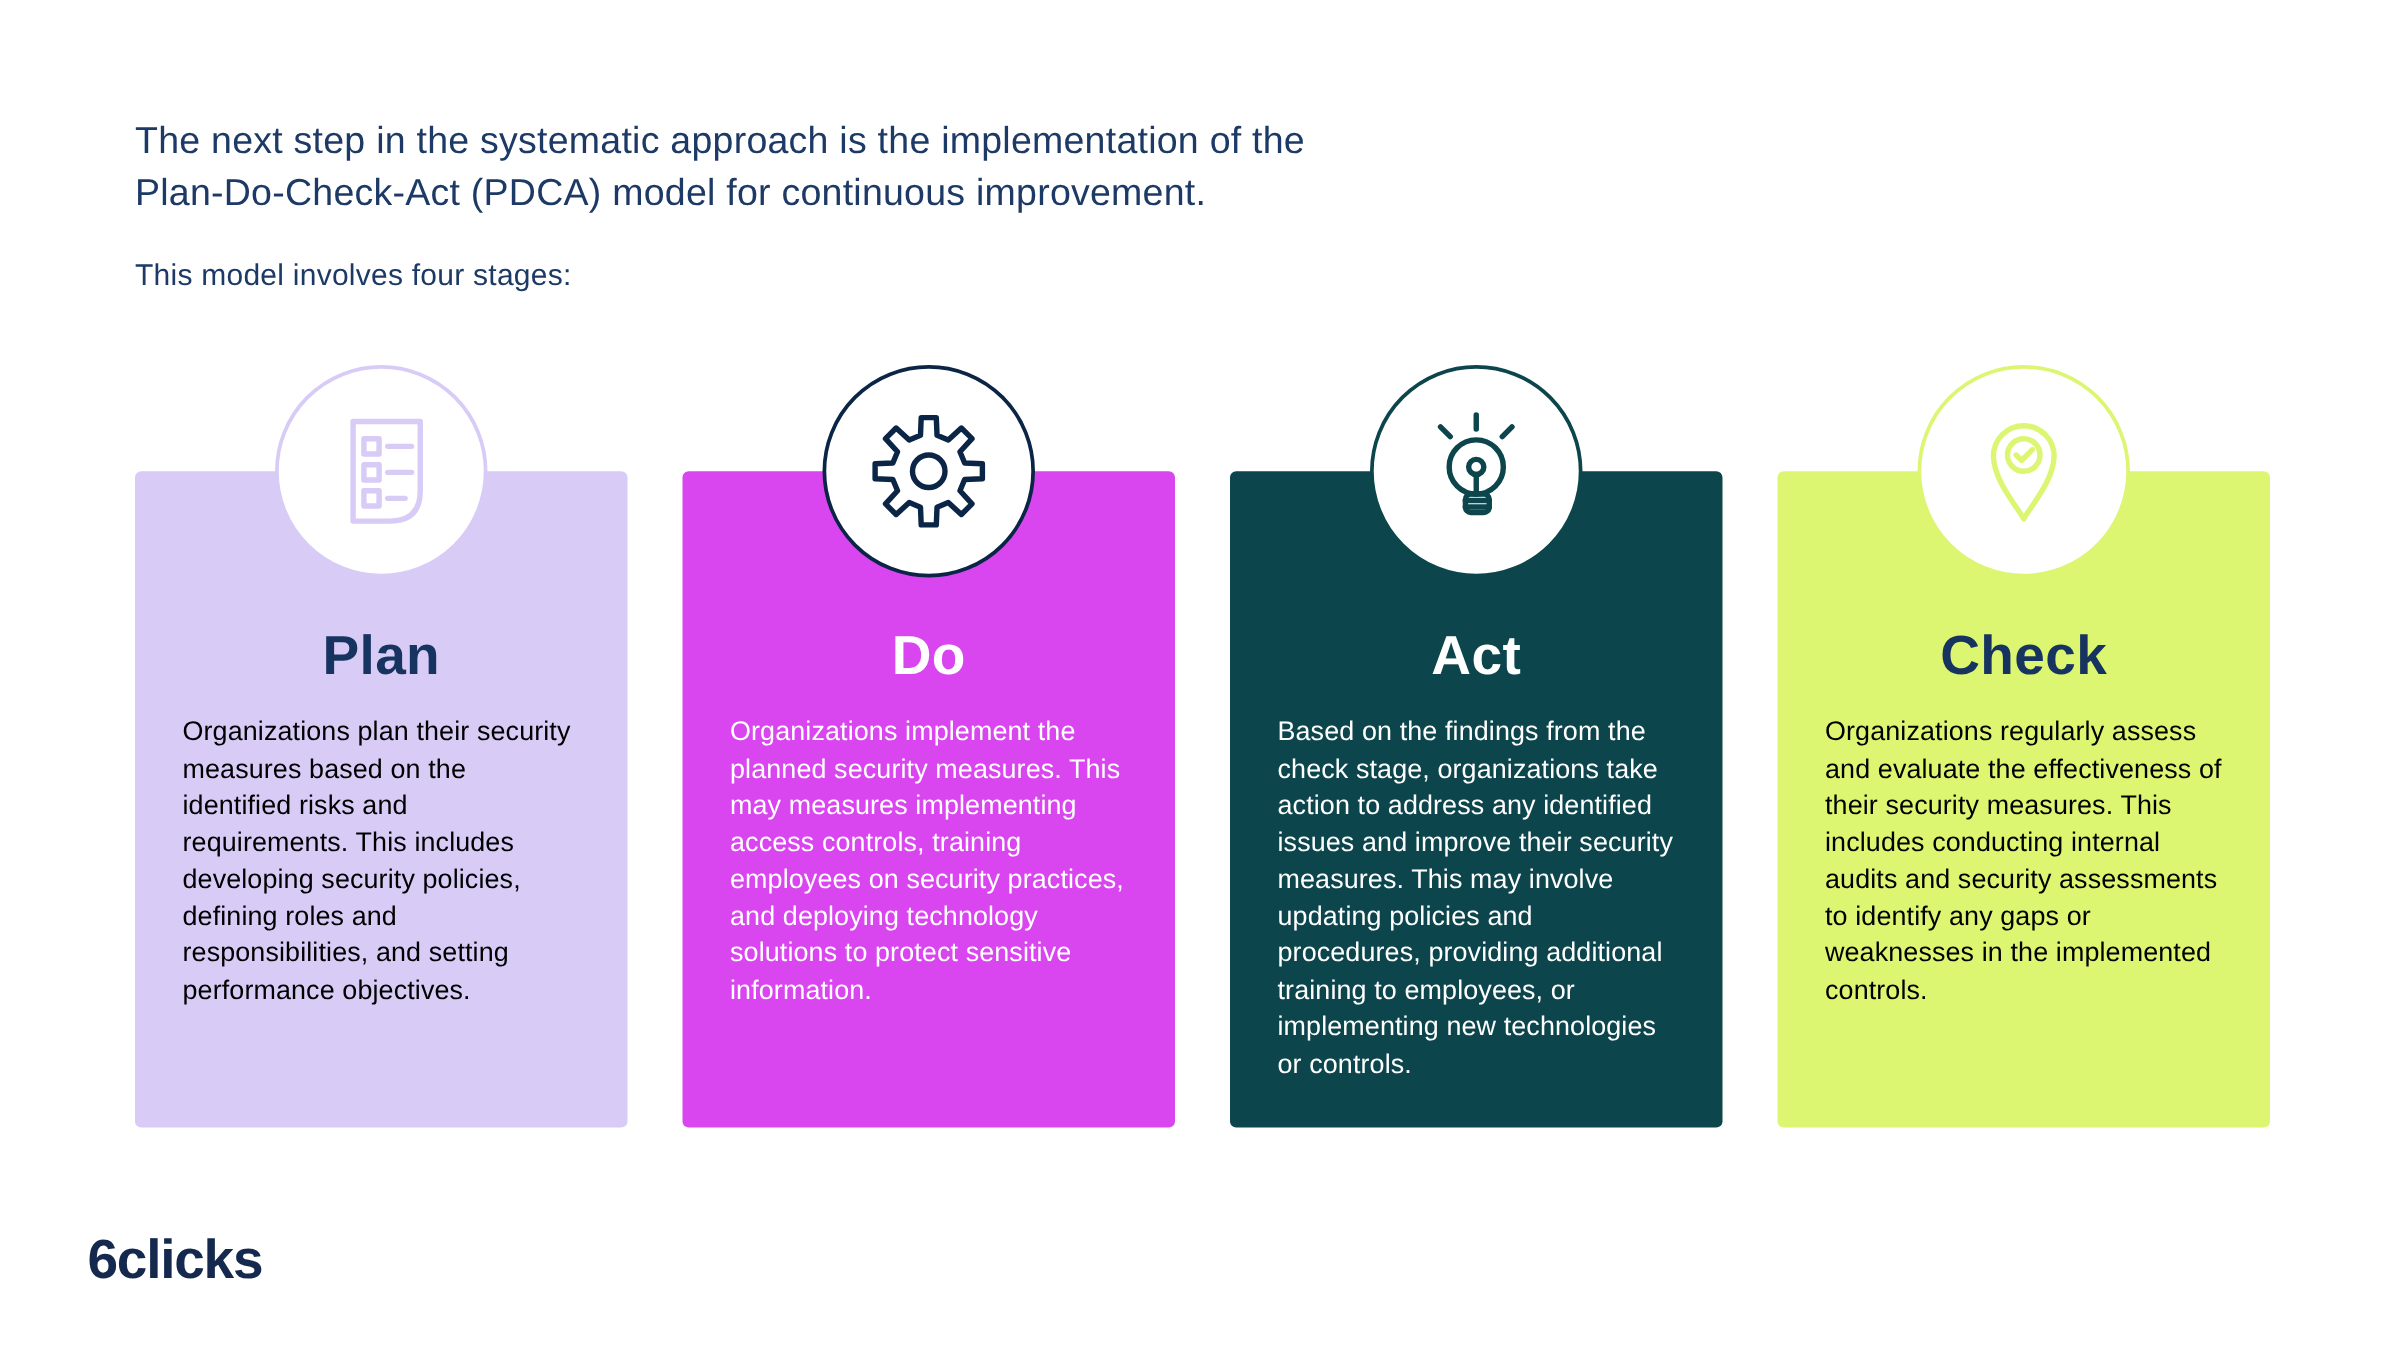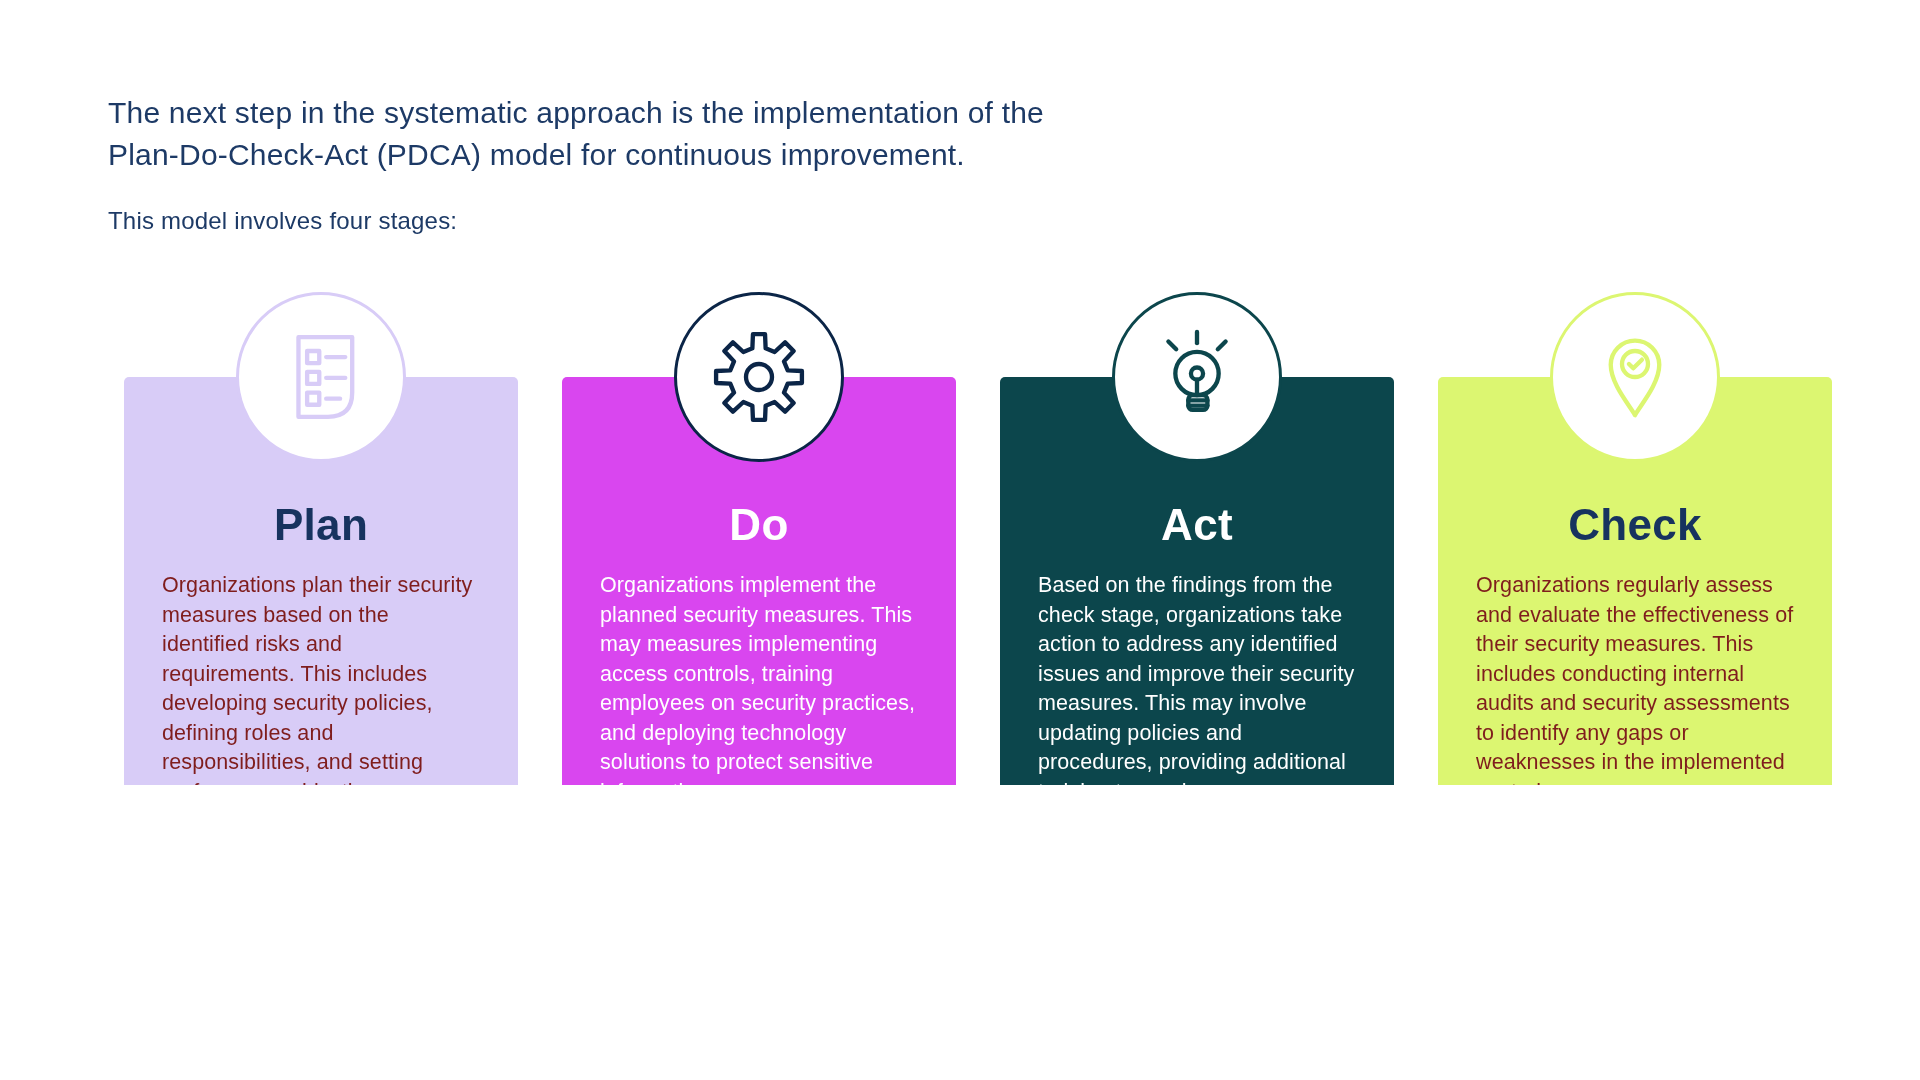--- a/index.html
+++ b/index.html
@@ -1,33 +1,33 @@
 <!DOCTYPE html>
 <html><head>
 <meta charset="utf-8">
 <style>
   * { margin:0; padding:0; box-sizing:border-box; }
   html,body { background:#ffffff; }
   .page {
-    position:relative; width:1920px; height:785px; background:#ffffff;
+    position:relative; width:1920px; height:1080px; background:#ffffff;
     font-family:"Liberation Sans", sans-serif; overflow:hidden;padding-left:24px;
   }
   
   .header { position:absolute; left:108px; top:92px; }
   .lead {
     font-size:30px; line-height:42px; font-weight:500; color:#1d3a66;
     letter-spacing:0.2px;
   }
   .sub {
     margin-top:24px; font-size:24px; line-height:42px; font-weight:500;
     color:#1d3a66; letter-spacing:0.2px;
   }
   
   .cards {
-    position:absolute; left:124px; top:377px;
+    position:absolute; left:108px; top:377px;
     display:flex; gap:44px;
   }
   .card {
     position:relative; width:394px; height:525px; border-radius:5px;
   }
   .card--plan  { background:#d8ccf7; }
   .card--do    { background:#d946ef; }
   .card--check { background:#dcf671; }
   .card--act   { background:#0c464c; }
 
@@ -54,21 +54,21 @@
   .card-title {
     margin-top:124px; text-align:center;
     font-size:44px; line-height:1.1; font-weight:600; letter-spacing:0.3px;
   }
   .card-body {
     margin:22px 38px 0 38px;
     font-size:21.5px; line-height:29.5px; letter-spacing:0.1px;
     text-align:left;
   }
   .card--plan .card-title, .card--check .card-title { color:#17335f; }
-  .card--plan .card-body,  .card--check .card-body  { color:#7f1d1d; }
+  .card--plan .card-body,  .card--check .card-body  { color:#000000; }
   .card--do .card-title, .card--act .card-title { color:#ffffff; }
   .card--do .card-body,  .card--act .card-body  { color:#ffffff; }
 
   
   .logo {
     position:absolute; left:70px; top:983px;
     font-size:44px; font-weight:700; letter-spacing:-1px; color:#14294d;
   }
 </style>
 </head>

